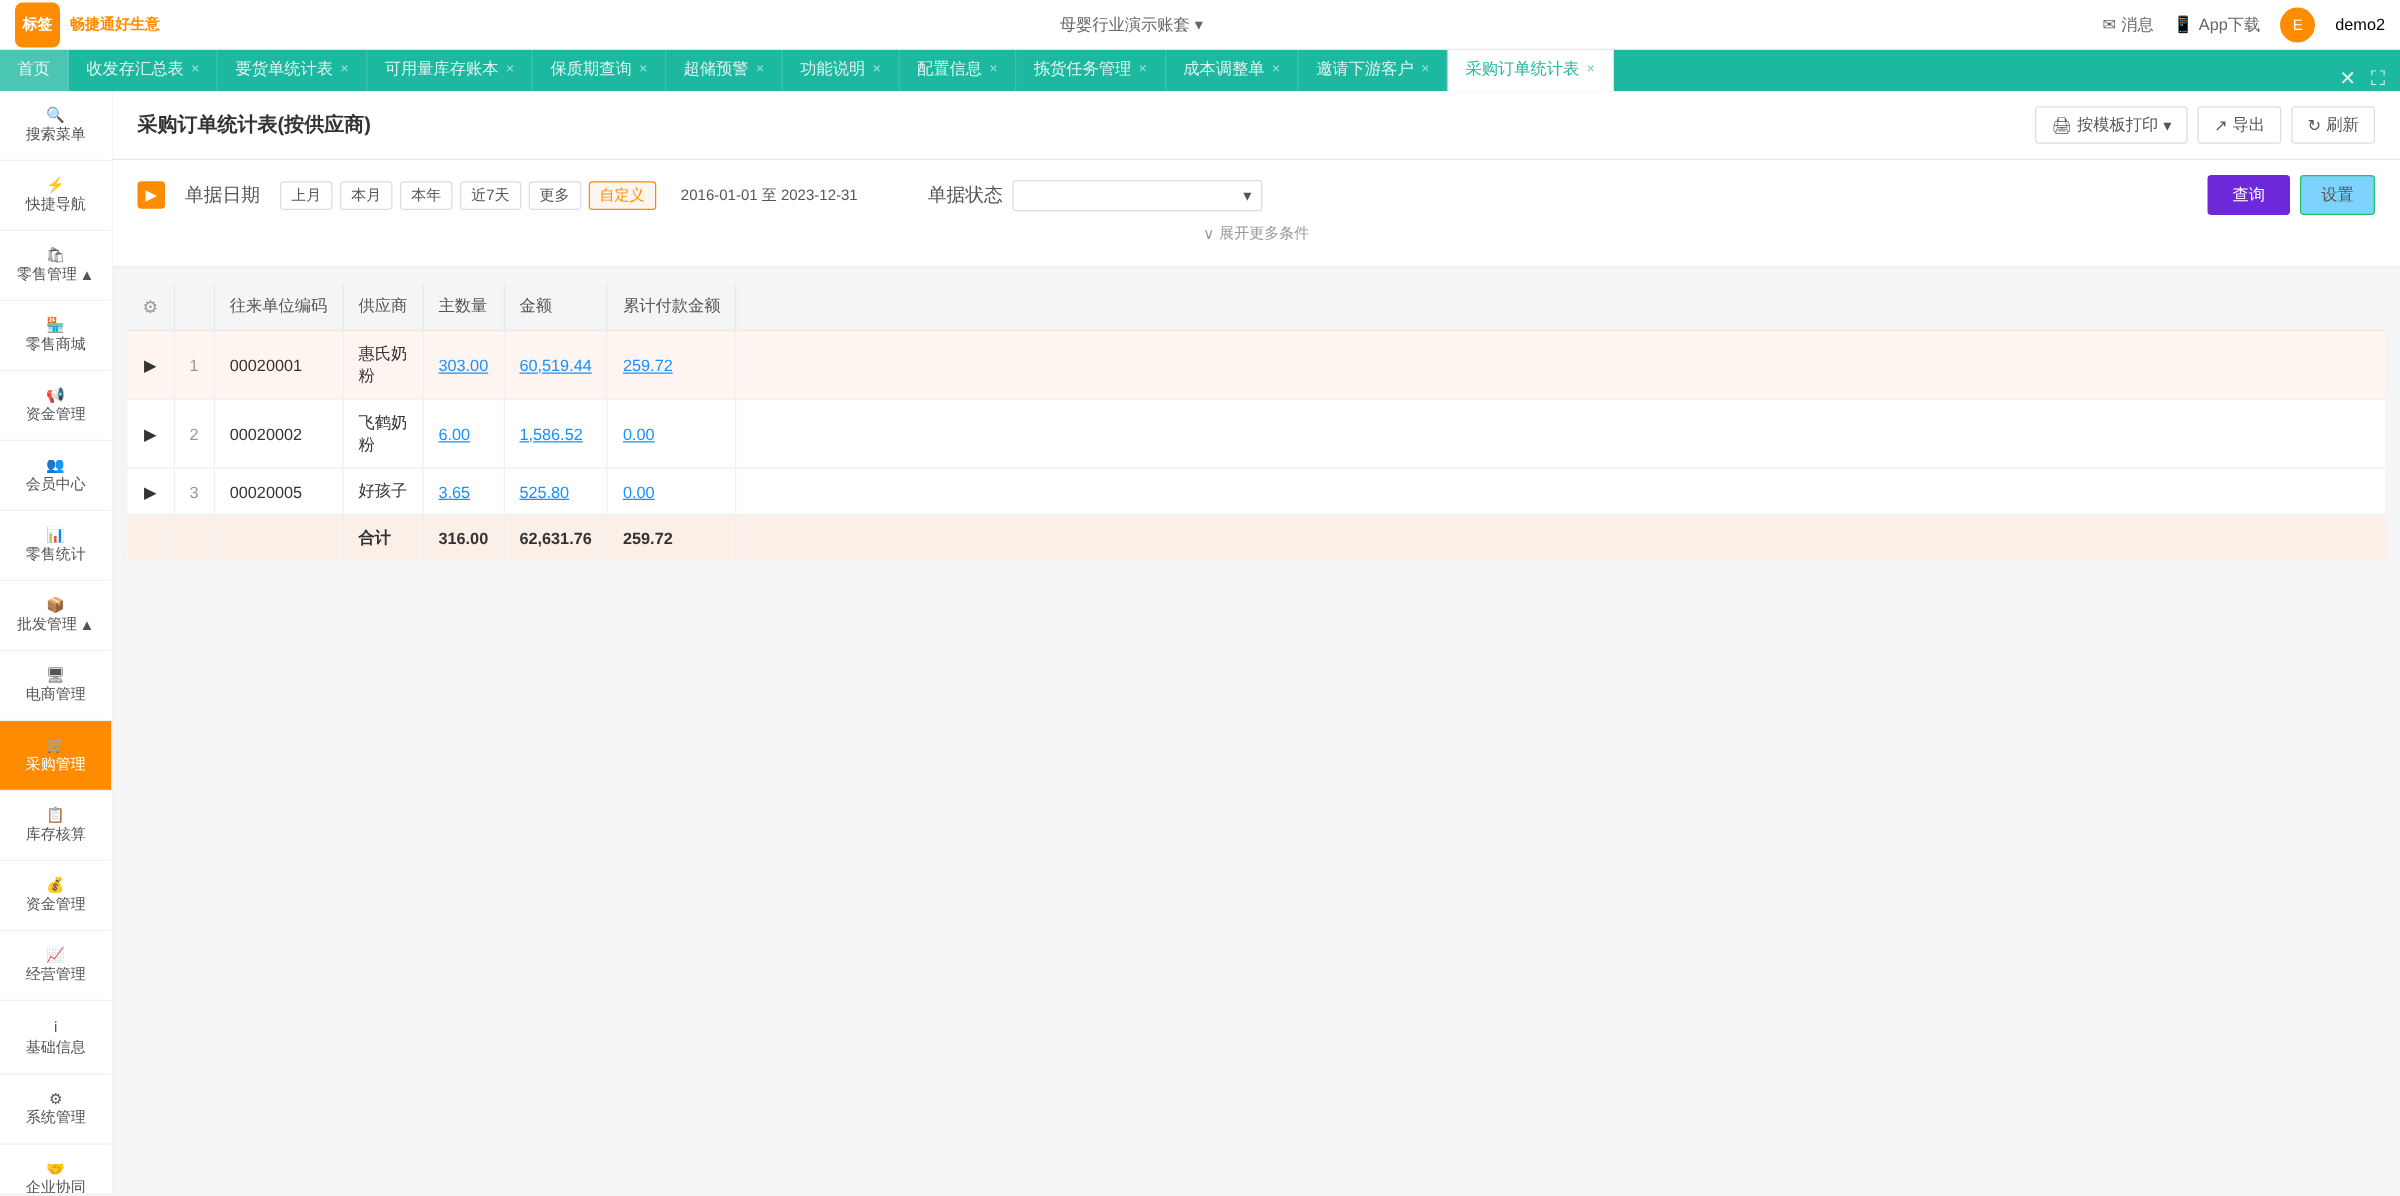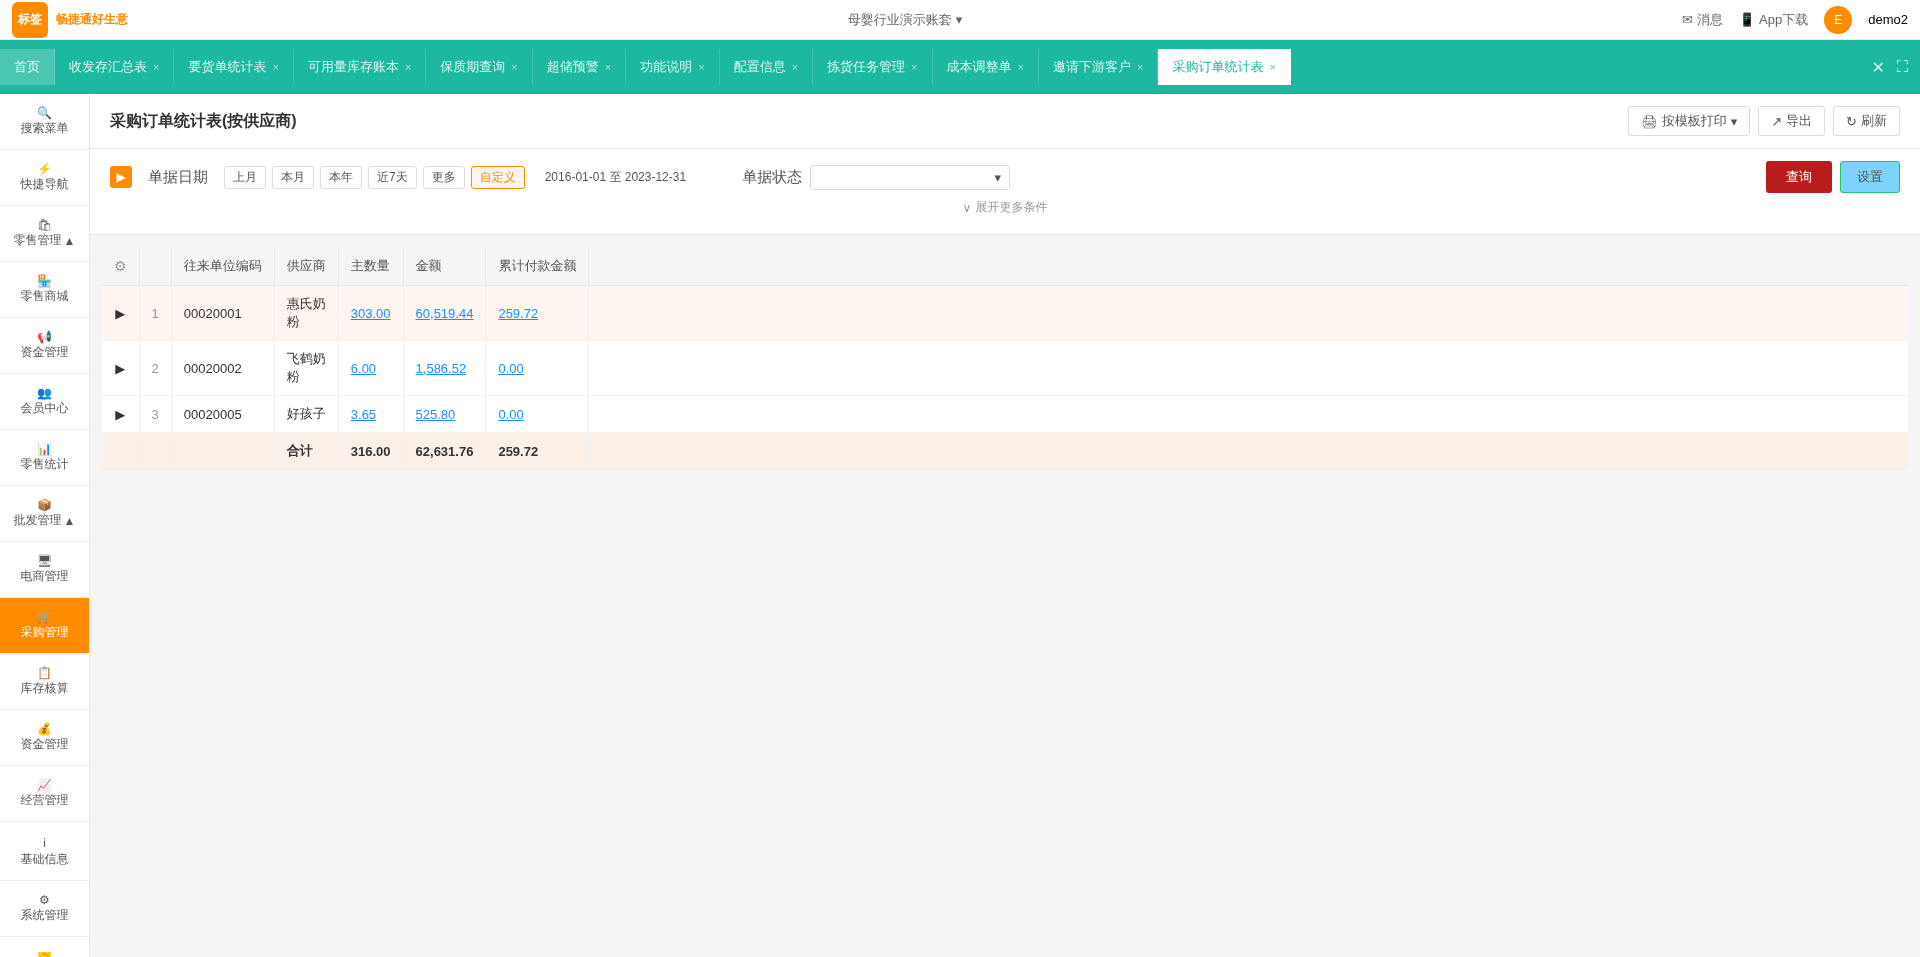--- a/index.html
+++ b/index.html
@@ -9,21 +9,21 @@
     .top-bar { height: 40px; background: #fff; display: flex; align-items: center; justify-content: space-between; padding: 0 12px; border-bottom: 1px solid #e8e8e8; }
     .logo-area { display: flex; align-items: center; gap: 8px; }
     .logo-icon { width: 36px; height: 36px; background: #ff8c00; border-radius: 6px; display: flex; align-items: center; justify-content: center; color: white; font-size: 12px; font-weight: bold; }
     .logo-text { color: #ff8c00; font-size: 12px; font-weight: bold; }
     .company-selector { display: flex; align-items: center; gap: 4px; color: #666; font-size: 13px; cursor: pointer; }
     .top-right { display: flex; align-items: center; gap: 16px; }
     .top-btn { display: flex; align-items: center; gap: 4px; color: #666; font-size: 13px; cursor: pointer; }
     .avatar { width: 28px; height: 28px; background: #ff8c00; border-radius: 50%; display: flex; align-items: center; justify-content: center; color: white; font-size: 12px; }
 
     
-    .nav-tabs { height: 54px; background: #1db8a0; display: flex; align-items: center; padding: 0 0; overflow: hidden; }
+    .nav-tabs { height: 33px; background: #1db8a0; display: flex; align-items: flex-end; padding: 0 0; overflow: hidden; }
     .nav-tab { padding: 0 14px; height: 36px; display: flex; align-items: center; gap: 6px; color: rgba(255,255,255,0.85); font-size: 13px; cursor: pointer; white-space: nowrap; border-right: 1px solid rgba(255,255,255,0.15); }
     .nav-tab.home { background: rgba(255,255,255,0.2); }
     .nav-tab.active { background: #fff; color: #1db8a0; }
     .nav-tab .close-icon { font-size: 11px; color: inherit; opacity: 0.7; }
     .nav-end { margin-left: auto; display: flex; align-items: center; gap: 4px; padding-right: 8px; }
     .nav-end-btn { color: rgba(255,255,255,0.85); font-size: 16px; cursor: pointer; padding: 0 4px; }
 
     
     .layout { display: flex; height: calc(957px - 76px); }
     .sidebar { width: 90px; background: #fff; border-right: 1px solid #e8e8e8; display: flex; flex-direction: column; overflow-y: auto; }
@@ -47,21 +47,21 @@
     .filter-toggle { width: 22px; height: 22px; background: #ff8c00; color: white; border-radius: 3px; display: flex; align-items: center; justify-content: center; cursor: pointer; font-size: 12px; flex-shrink: 0; }
     .filter-label { color: #555; font-size: 15px; flex-shrink: 0; }
     .date-shortcuts { display: flex; align-items: center; gap: 6px; }
     .shortcut-btn { padding: 2px 8px; border: 1px solid #ddd; border-radius: 3px; cursor: pointer; color: #555; font-size: 12px; background: #fff; }
     .custom-btn { padding: 2px 8px; border: 1px solid #ff8c00; border-radius: 3px; cursor: pointer; color: #ff8c00; font-size: 12px; background: #fff5f0; }
     .date-range { color: #555; font-size: 12px; margin-left: 4px; }
     .filter-item { display: flex; align-items: center; gap: 8px; }
     .filter-select { width: 200px; padding: 4px 8px; border: 1px solid #ddd; border-radius: 3px; font-size: 13px; color: #555; background: #fff; display: flex; align-items: center; justify-content: space-between; cursor: pointer; }
     .filter-input { width: 200px; padding: 4px 8px; border: 1px solid #ddd; border-radius: 3px; font-size: 13px; color: #555; }
     .filter-dots { color: #999; cursor: pointer; font-size: 16px; margin-left: 4px; }
-    .search-btn { padding: 6px 20px; background: #b91c1c; color: white; border: none; border-radius: 3px; cursor: pointer; font-size: 13px; }
+    .search-btn { padding: 6px 20px; background: #6d28d9; color: white; border: none; border-radius: 3px; cursor: pointer; font-size: 13px; }
     .setting-btn { padding: 6px 16px; background: #7dd3fc; color: #555; border: 1px solid #22c55e; border-radius: 3px; cursor: pointer; font-size: 13px; }
     .expand-bar { display: flex; align-items: center; justify-content: center; padding: 6px 0; cursor: pointer; color: #999; font-size: 12px; gap: 4px; }
 
     
     .table-container { background: #fff; margin: 12px; border-radius: 4px; overflow: hidden; }
     table { width: 100%; border-collapse: collapse; }
     thead tr { background: #f5f5f5; }
     th { padding: 10px 12px; text-align: left; color: #555; font-size: 13px; font-weight: normal; border-bottom: 1px solid #e8e8e8; border-right: 1px solid #e8e8e8; white-space: nowrap; }
     th:last-child { border-right: none; }
     td { padding: 9px 12px; color: #333; font-size: 13px; border-bottom: 1px solid #f0f0f0; border-right: 1px solid #f0f0f0; }

